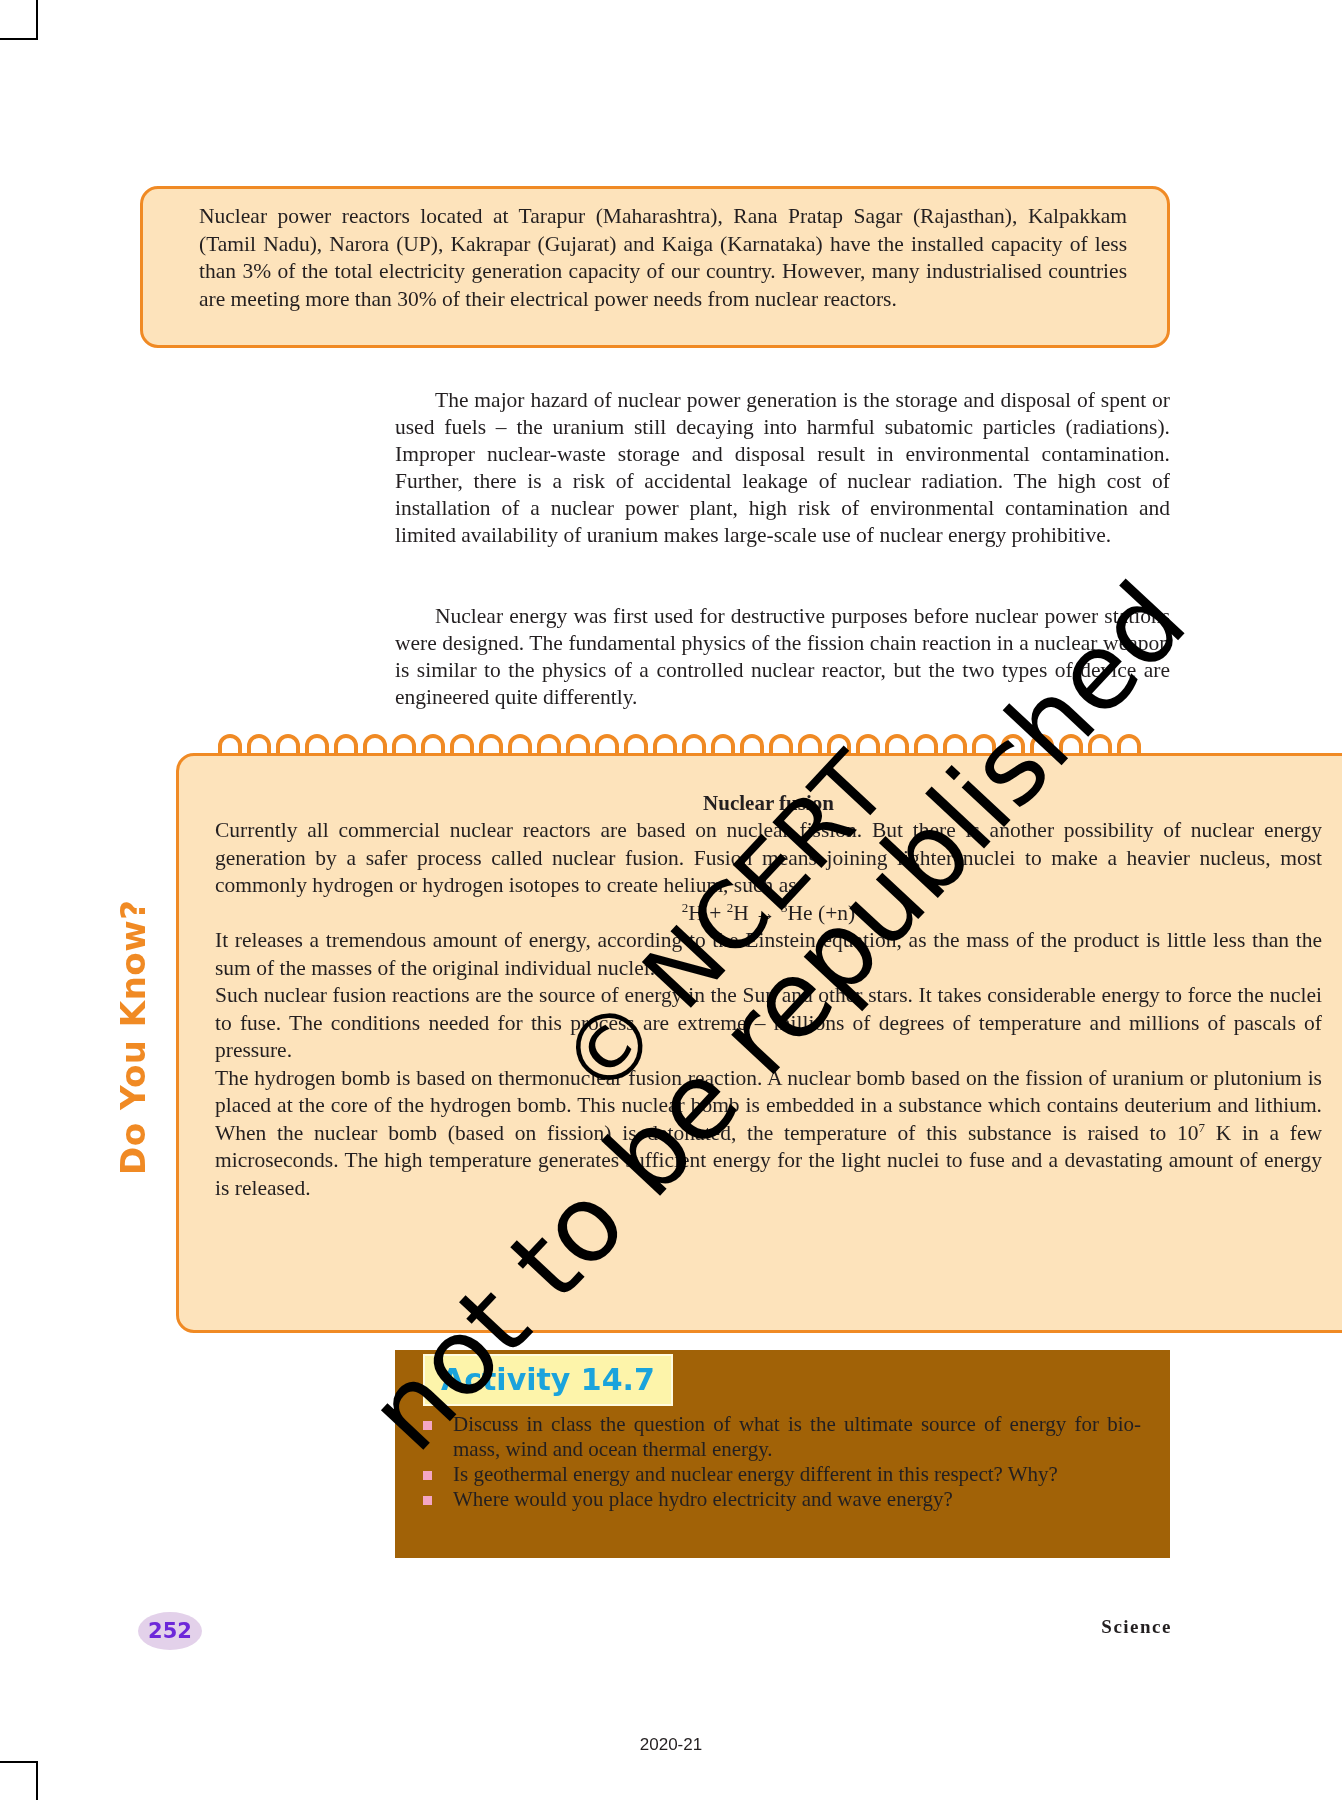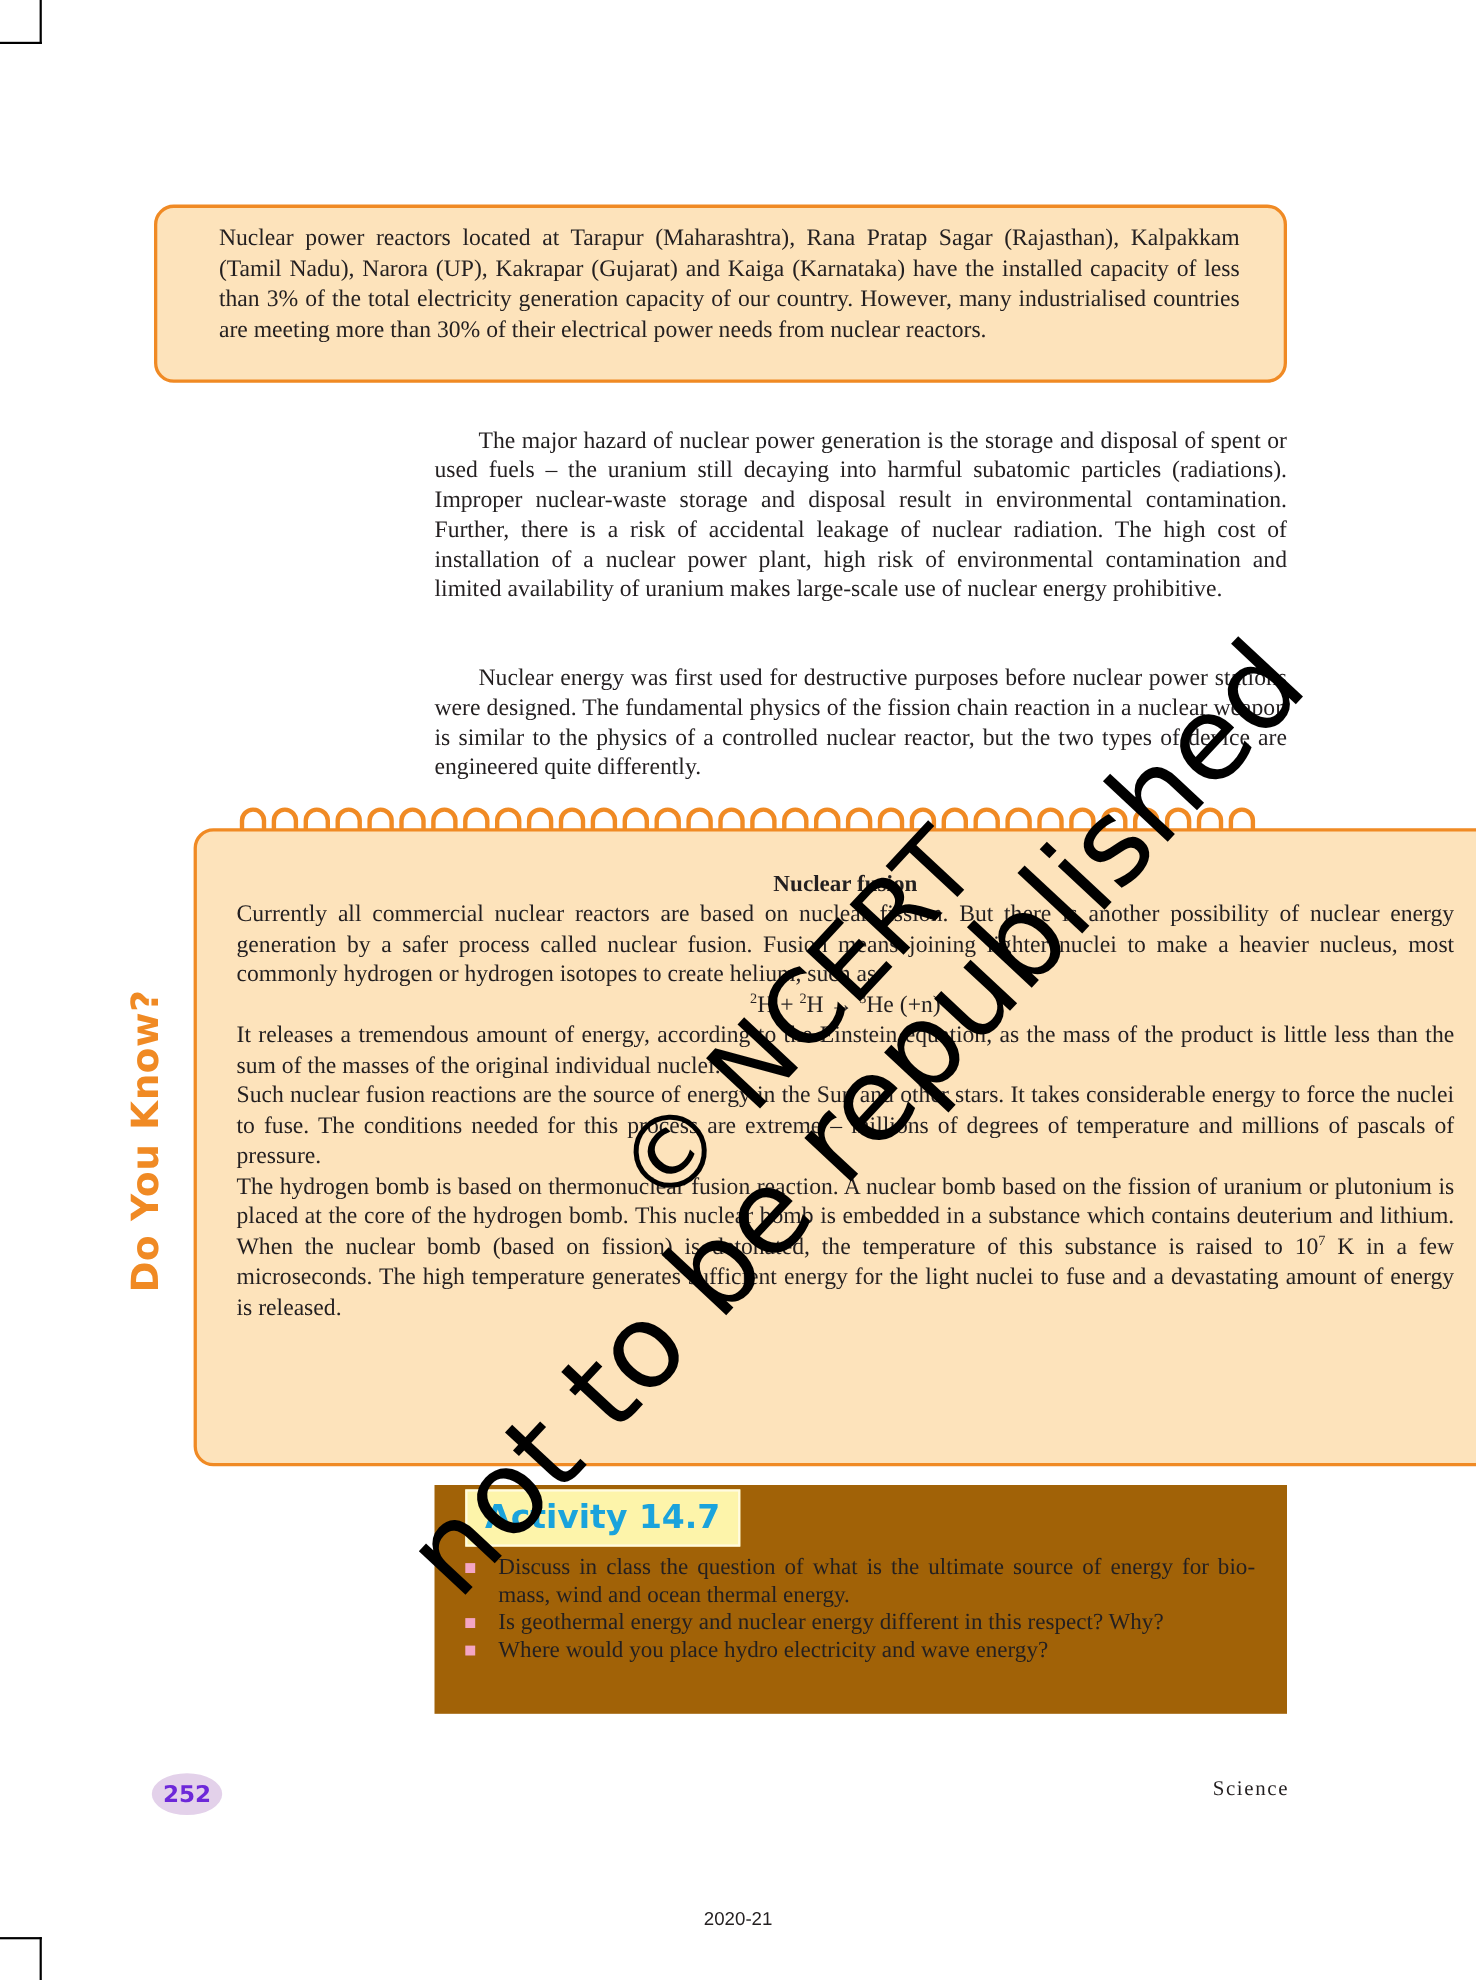--- a/index.html
+++ b/index.html
@@ -69,21 +69,21 @@
   .bullet { position: absolute; left: 0; top: 9px; width: 9px; height: 9px; background: #f4a6c4; }
 
   
   .page-num {
     position: absolute; left: 138px; top: 1612px; width: 64px; height: 38px; border-radius: 50%;
     background: #e3d1ea; text-align: center; line-height: 38px;
     font-family: "DejaVu Sans", sans-serif; font-weight: bold; font-size: 21px; color: #6d28d9;
   }
   .running-head {
     position: absolute; right: 170px; top: 1616px;
-    font-size: 19px; letter-spacing: 1.5px;
+    font-size: 19px; letter-spacing: 1.5px; font-weight: bold;
   }
   .year {
     position: absolute; left: 0; width: 100%; top: 1735px; text-align: center;
     font-family: "Liberation Sans", sans-serif; font-size: 17px;
   }
 
   
   .wm {
     position: absolute; white-space: nowrap; color: #000;
     font-family: "DejaVu Sans", sans-serif; transform-origin: 0 0;

